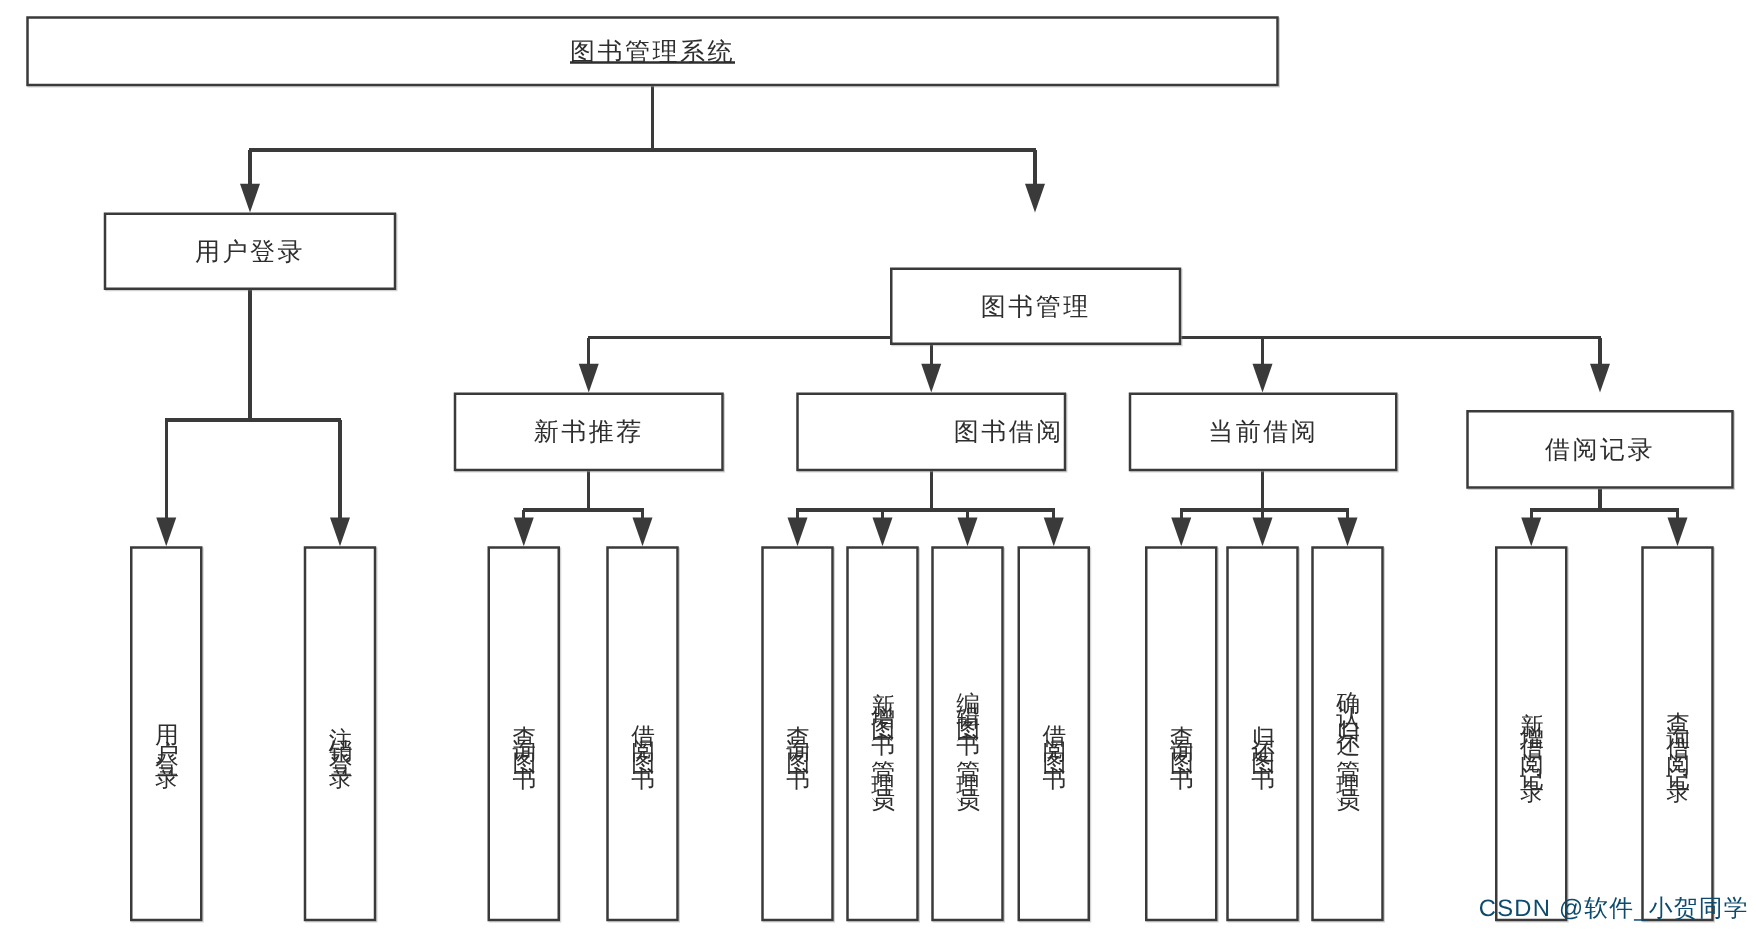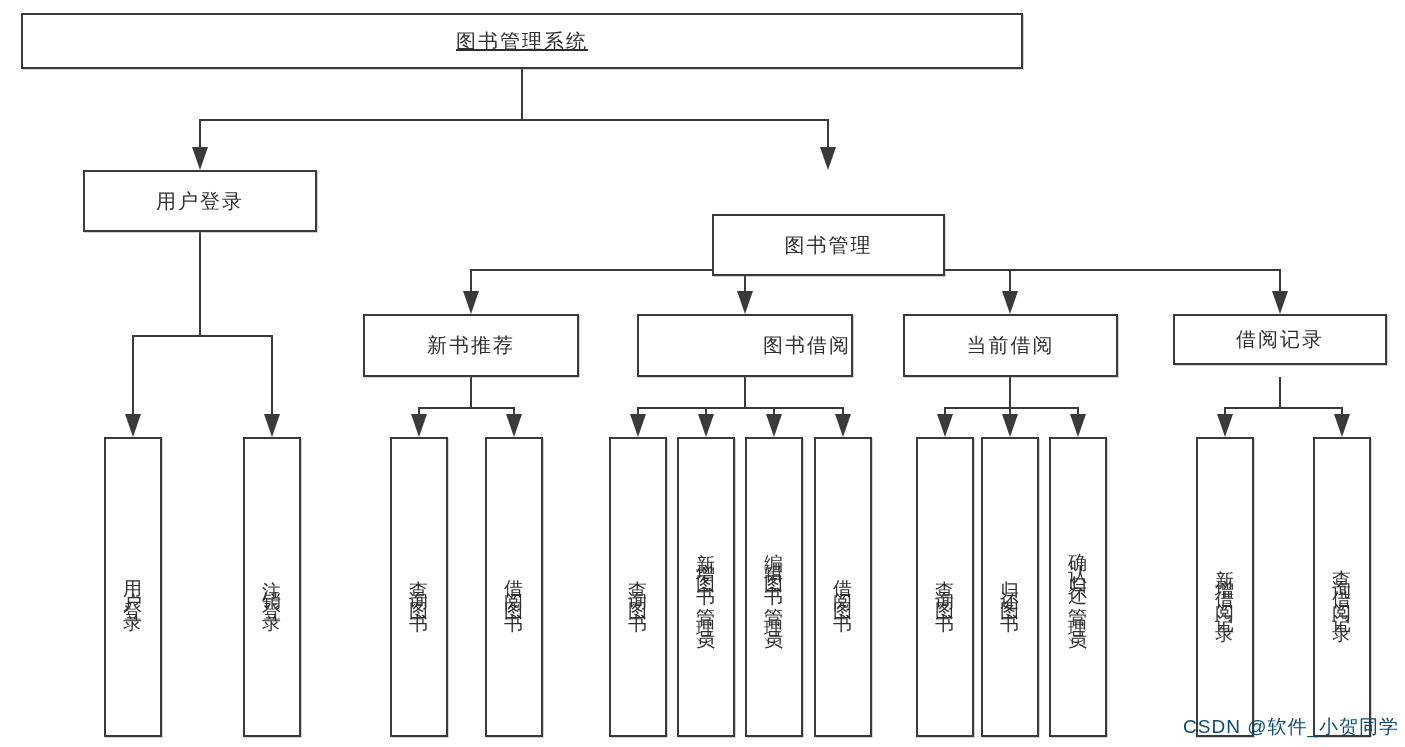--- a/index.html
+++ b/index.html
@@ -106,21 +106,21 @@
 
   <div class="node" style="left:363px;top:314px;width:216px;height:63px;justify-content:center;">
     <span>新书推荐</span>
   </div>
   <div class="node" style="left:637px;top:314px;width:216px;height:63px;justify-content:flex-end;">
     <span>图书借阅</span>
   </div>
   <div class="node" style="left:903px;top:314px;width:215px;height:63px;text-align:right;">
     <span>当前借阅</span>
   </div>
-  <div class="node" style="left:1173px;top:314px;width:214px;height:51px;">
+  <div class="node" style="left:1173px;top:328px;width:214px;height:63px;">
     <span>借阅记录</span>
   </div>
 
   <div class="node leaf" style="left:104px;top:437px;width:58px;height:300px;">
     <span>用户登录</span>
   </div>
   <div class="node leaf" style="left:243px;top:437px;width:58px;height:300px;">
     <span>注销登录</span>
   </div>
 

